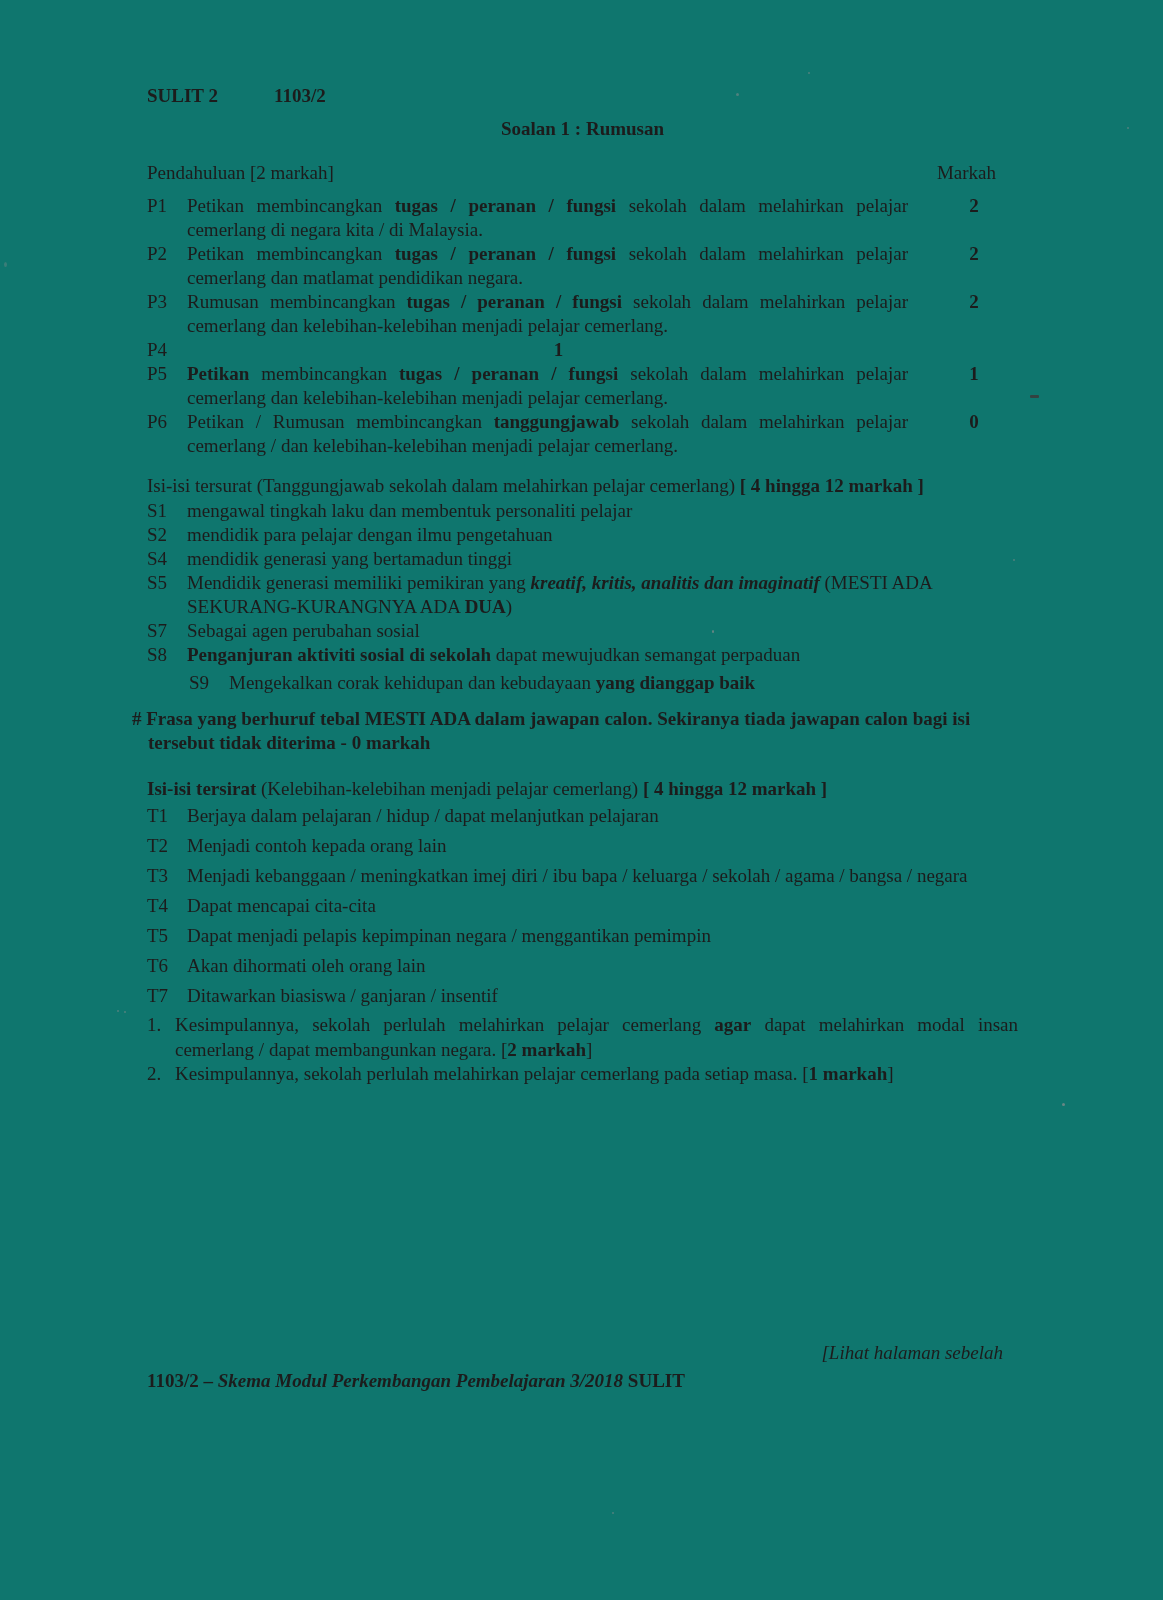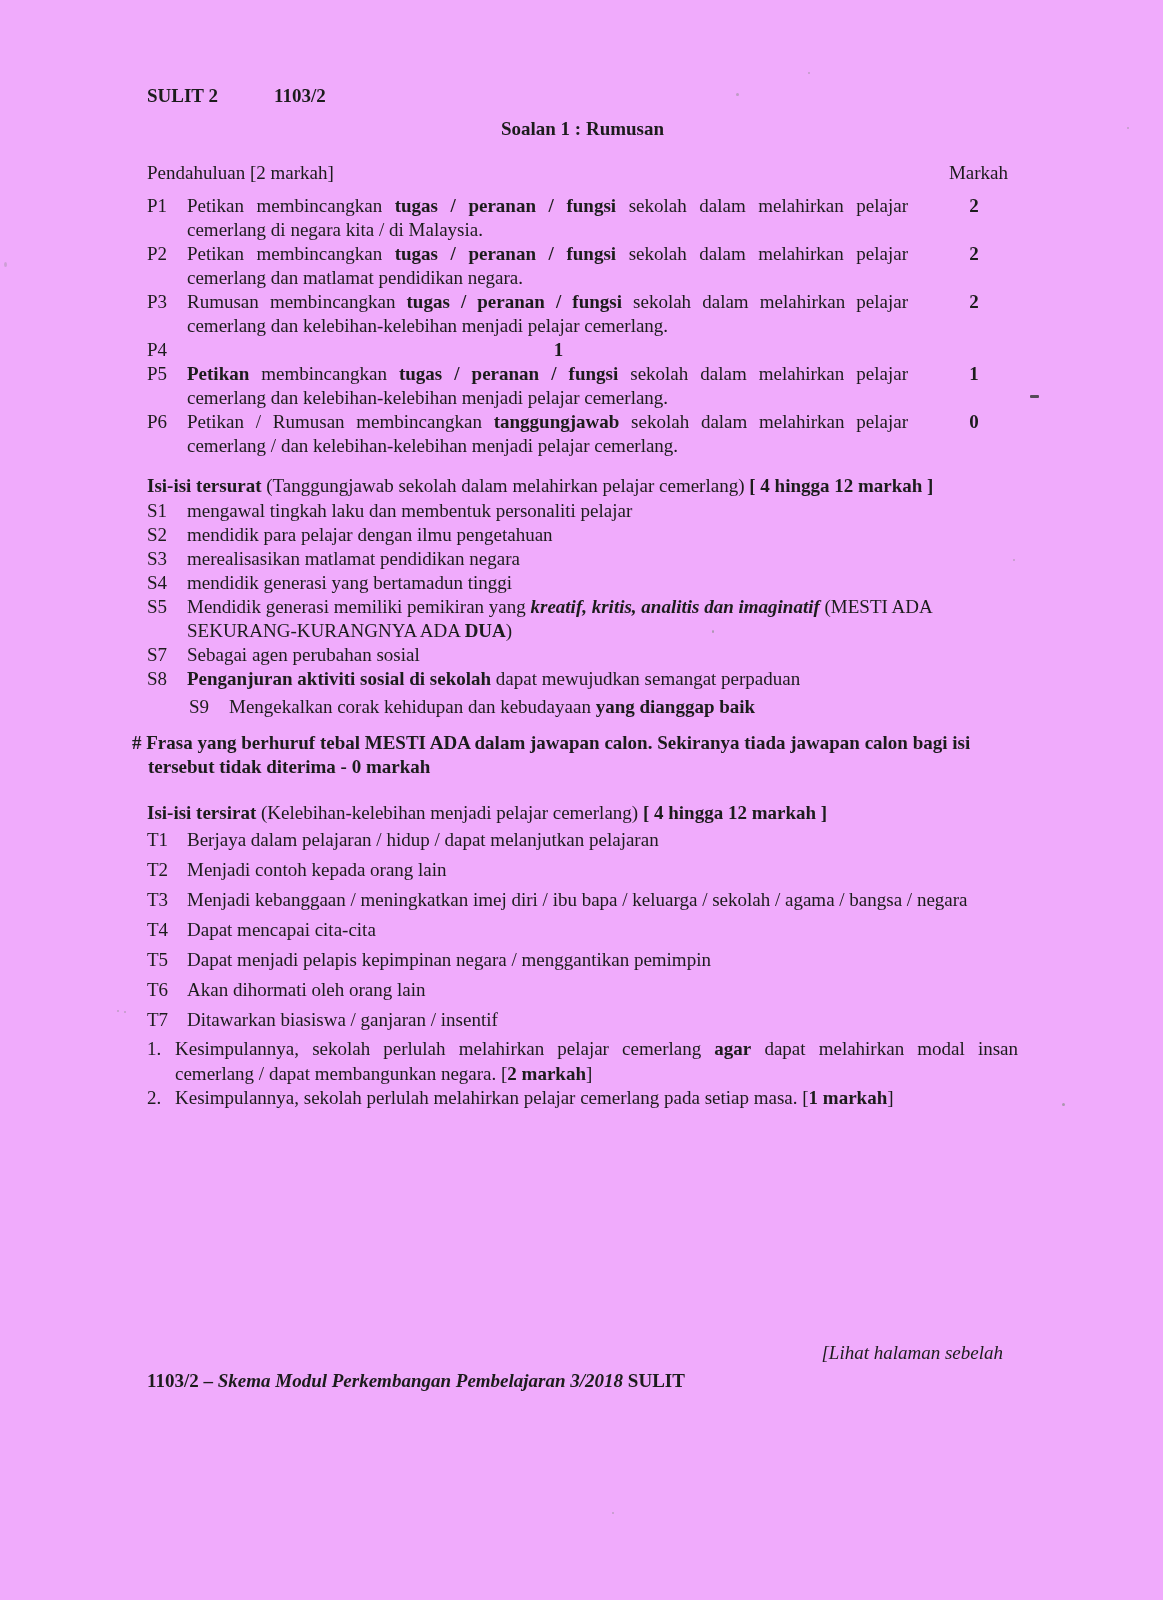--- a/index.html
+++ b/index.html
@@ -1,32 +1,32 @@
 <!DOCTYPE html>
 <html><head>
 <meta charset="utf-8">
 <style>
   * { box-sizing: border-box; }
   html, body { margin: 0; padding: 0; background: #ffffff; }
   .page {
     position: relative;
     width: 1163px;
     height: 1600px;
-    background: #f0abfc;
+    background: #0f766e;
     font-family: "Liberation Serif", "DejaVu Serif", serif;
     font-size: 19px;
     color: #1c1c1c;
     overflow: hidden;
   }
   .content { padding: 84px 145px 0 147px; }
   .doc-header { display: flex; font-weight: bold; line-height: 24px; }
   .doc-header .code { margin-left: 56px; }
   .doc-title { text-align: center; font-weight: bold; line-height: 24px; margin-top: 9px; }
   .head-row { display: flex; justify-content: space-between; font-weight: normal; line-height: 24px; margin-top: 20px; }
-  .head-row .markah-label { margin-right: 10px; }
+  .head-row .markah-label { margin-right: 22px; }
   .plist { margin-top: 9px; }
   .prow { display: grid; grid-template-columns: 40px 721px 1fr; line-height: 24px; }
   .prow .code { }
   .prow .txt { text-align: justify; }
   .prow .mark { font-weight: bold; text-align: center; padding-left: 22px; }
   .sec-heading { margin-top: 16px; line-height: 24px; }
   .slist { margin-top: 1px; }
   .srow { display: grid; grid-template-columns: 40px 1fr; line-height: 24px; }
   .srow.gap-top { margin-top: 4px; margin-left: 42px; }
   .note {
@@ -91,34 +91,30 @@
         <span class="txt"><span style="font-weight: bold;">Petikan</span><span> membincangkan </span><span style="font-weight: bold;">tugas / peranan / fungsi</span><span> sekolah dalam melahirkan pelajar cemerlang dan kelebihan-kelebihan menjadi pelajar cemerlang.</span></span>
         <span class="mark">1</span>
       </div>
       <div class="prow">
         <span class="code">P6</span>
         <span class="txt"><span>Petikan / Rumusan membincangkan </span><span style="font-weight: bold;">tanggungjawab</span><span> sekolah dalam melahirkan pelajar cemerlang / dan kelebihan-kelebihan menjadi pelajar cemerlang.</span></span>
         <span class="mark">0</span>
       </div>
     </div>
 
-    <div class="sec-heading"><span style="font-weight: bold; text-align: right;">Isi-isi tersurat</span><span>  (Tanggungjawab sekolah dalam melahirkan pelajar cemerlang) </span><span style="font-weight: bold;">[ 4 hingga 12 markah ]</span></div>
+    <div class="sec-heading"><span style="font-weight: normal; text-align: right;">Isi-isi tersurat</span><span>  (Tanggungjawab sekolah dalam melahirkan pelajar cemerlang) </span><span style="font-weight: bold;">[ 4 hingga 12 markah ]</span></div>
 
     <div class="slist">
       <div class="srow">
         <span class="code">S1</span>
         <span class="txt"><span>mengawal tingkah laku dan membentuk personaliti pelajar</span></span>
       </div>
       <div class="srow">
         <span class="code">S2</span>
         <span class="txt"><span>mendidik para pelajar dengan ilmu pengetahuan</span></span>
-      </div>
-      <div class="srow">
-        <span class="code">S3</span>
-        <span class="txt"><span>merealisasikan matlamat pendidikan negara</span></span>
       </div>
       <div class="srow">
         <span class="code">S4</span>
         <span class="txt"><span>mendidik generasi yang bertamadun tinggi</span></span>
       </div>
       <div class="srow">
         <span class="code">S5</span>
         <span class="txt"><span>Mendidik generasi memiliki pemikiran yang </span><span style="font-weight: bold; font-style: italic;">kreatif, kritis, analitis dan imaginatif</span><span> (MESTI ADA SEKURANG-KURANGNYA ADA </span><span style="font-weight: bold;">DUA</span><span>)</span></span>
       </div>
       <div class="srow">

